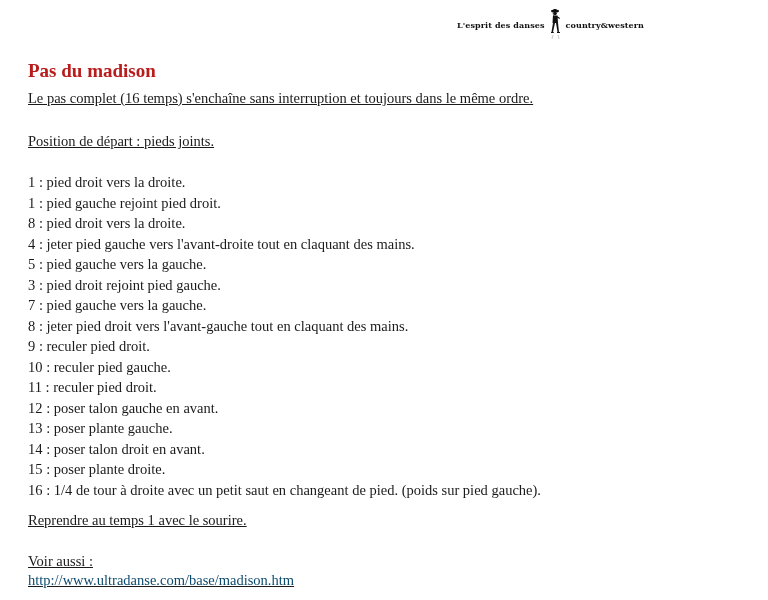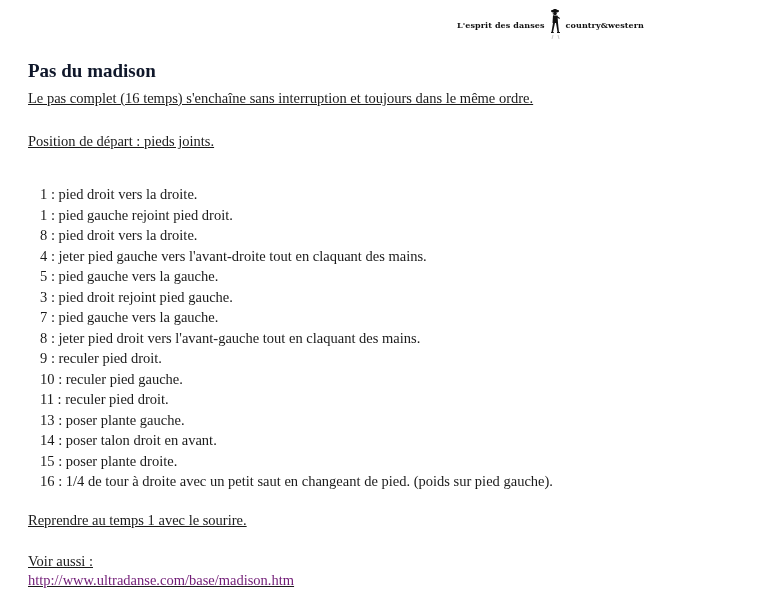--- a/index.html
+++ b/index.html
@@ -39,47 +39,47 @@
       position: relative;
       top: -1px;
     }
     .title {
       position: absolute;
       top: 60px;
       left: 28px;
       margin: 0;
       font-size: 19px;
       font-weight: bold;
-      color: #0f172a;
+      color: #b91c1c;
     }
     .para {
       position: absolute;
       left: 28px;
       margin: 0;
       font-size: 14.5px;
       line-height: 20px;
       white-space: nowrap;
       text-decoration: underline;
     }
     .steps {
       position: absolute;
       top: 172px;
       left: 28px;
-      margin: 12px;
+      margin: 0;
       padding: 0;
       list-style: none;
     }
     .steps li {
       font-size: 14.5px;
       line-height: 20.5px;
       height: 20.5px;
       white-space: nowrap;
     }
     .link {
-      color: #701a75;
+      color: #0c4a6e;
       text-decoration: none;
     }
   </style>
 </head>
 <body>
 
 <div class="header-logo">
   <span class="logo-text">L'esprit des danses</span>
   <svg class="logo-figure" viewBox="0 0 16 32">
     <ellipse cx="7" cy="3" rx="4" ry="1.5" fill="#111"></ellipse>
@@ -109,20 +109,21 @@
   <li>1 : pied gauche rejoint pied droit.</li>
   <li>8 : pied droit vers la droite.</li>
   <li>4 : jeter pied gauche vers l'avant-droite tout en claquant des mains.</li>
   <li>5 : pied gauche vers la gauche.</li>
   <li>3 : pied droit rejoint pied gauche.</li>
   <li>7 : pied gauche vers la gauche.</li>
   <li>8 : jeter pied droit vers l'avant-gauche tout en claquant des mains.</li>
   <li>9 : reculer pied droit.</li>
   <li>10 : reculer pied gauche.</li>
   <li>11 : reculer pied droit.</li>
+  <li>12 : poser talon gauche en avant.</li>
   <li>13 : poser plante gauche.</li>
   <li>14 : poser talon droit en avant.</li>
   <li>15 : poser plante droite.</li>
   <li>16 : 1/4 de tour à droite avec un petit saut en changeant de pied. (poids sur pied gauche).</li>
 </ol>
 
 <p class="para" style="top: 510px;">Reprendre au temps 1 avec le sourire.</p>
 
 <p class="para" style="top: 551px;">Voir aussi :</p>
 

